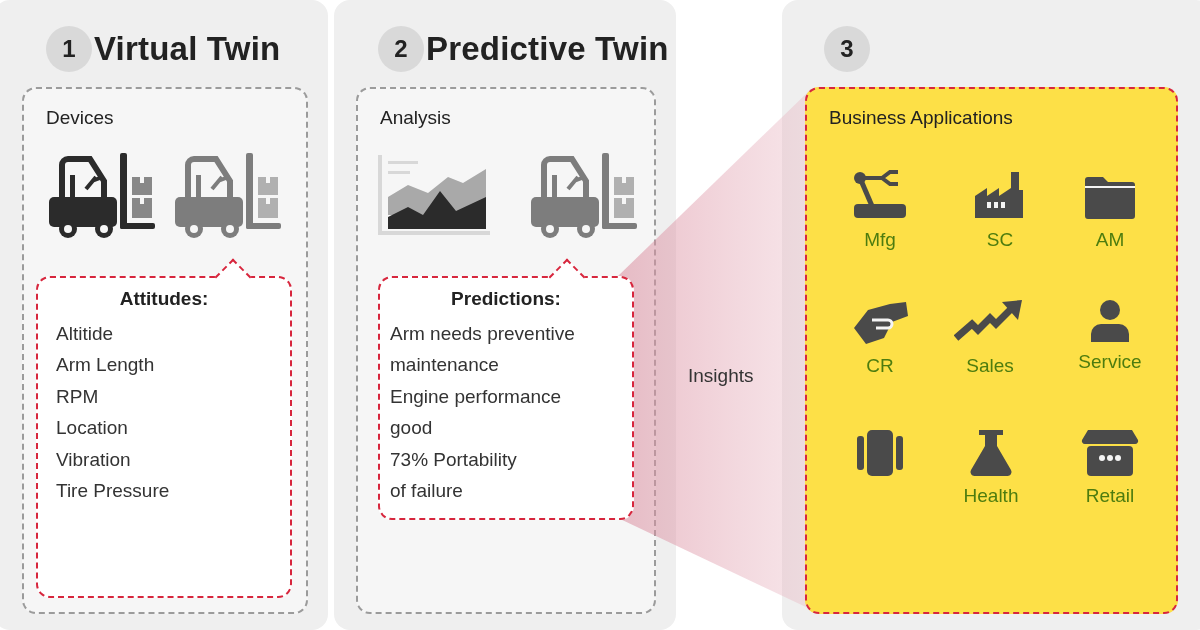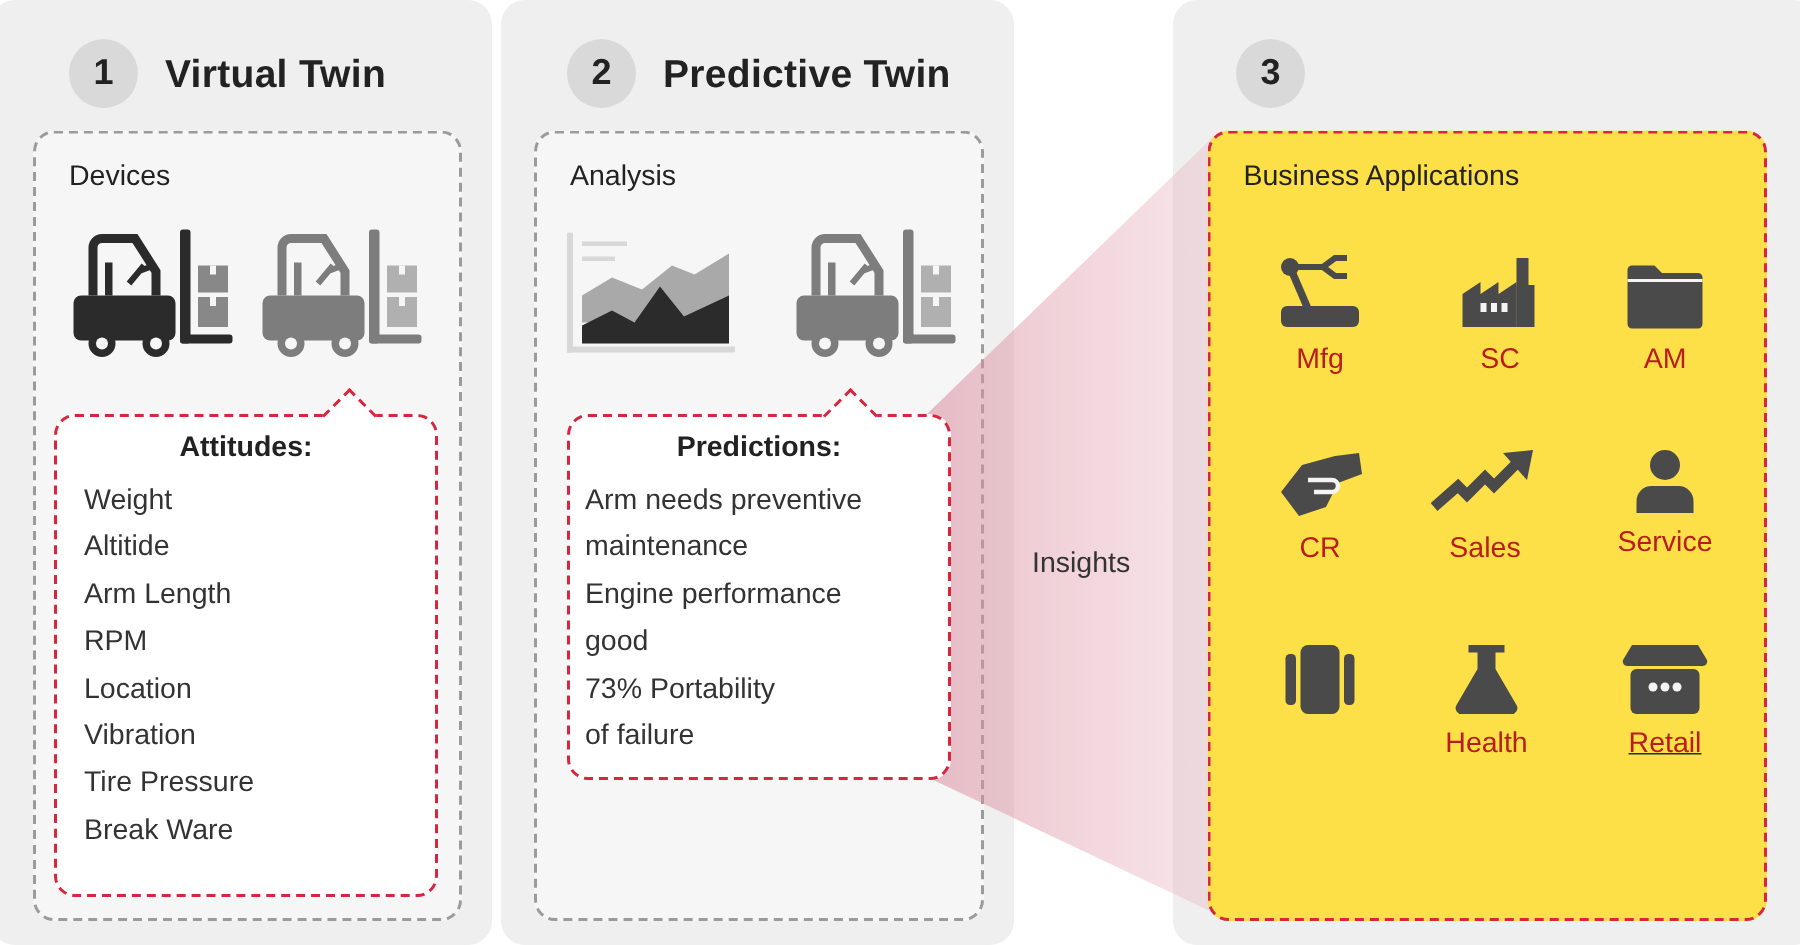--- a/index.html
+++ b/index.html
@@ -6,39 +6,39 @@
   html, body { width: 1200px; height: 630px; background: #ffffff; overflow: hidden; }
   body { font-family: "Liberation Sans", "DejaVu Sans", sans-serif; color: #2a2a2a; position: relative; }
 
   .panel { position: absolute; top: 0; height: 630px; background: #efefef; border-radius: 16px; }
   #p1 { left: -6px; width: 334px; }
   #p2 { left: 334px; width: 342px; }
   #p3 { left: 782px; width: 430px; }
 
   .step-head { position: absolute; top: 26px; display: flex; align-items: center; }
   .step-num { width: 46px; height: 46px; border-radius: 50%; background: #d9d9d9; display: flex; align-items: center; justify-content: center; font-weight: bold; font-size: 24px; color: #222; }
-  .step-title { font-weight: bold; font-size: 26px; color: #222; margin-left: 18px; letter-spacing: 0.2px; }
+  .step-title { font-weight: bold; font-size: 33px; color: #222; margin-left: 2px; letter-spacing: 0.2px; }
 
   .inner { position: absolute; border: 2px dashed #9b9b9b; border-radius: 14px; background: #f6f6f6; }
   .inner.red { border-color: #d7263d; background: #fde047; }
   .inner-label { position: absolute; font-size: 19px; color: #222; }
 
   .bubble { position: absolute; background: #ffffff; border: 2px dashed #d7263d; border-radius: 14px; z-index: 3; }
   .bubble-tip { position: absolute; width: 26px; height: 26px; background: #fff; border-left: 2px dashed #d7263d; border-top: 2px dashed #d7263d; transform: rotate(45deg); top: -14px; }
   .bubble-title { font-weight: bold; font-size: 19px; color: #222; margin-bottom: 8px; text-align: center; }
   .bubble-line { font-size: 19px; color: #333; line-height: 31.4px; }
 
   #band { position: absolute; left: 0; top: 0; width: 1200px; height: 630px; z-index: 2; pointer-events: none; }
 
   .insights { position: absolute; left: 688px; top: 365px; font-size: 19px; color: #333; z-index: 4; }
 
   .app-grid { position: absolute; left: 810px; top: 160px; width: 370px; }
   .app { position: absolute; width: 120px; text-align: center; }
   .app svg { display: block; margin: 0 auto; }
-  .app-label { font-size: 19px; color: #b91c1c; margin-top: 6px; line-height: 24px; }
+  .app-label { font-size: 19px; color: #4d7c0f; margin-top: 6px; line-height: 24px; }
 </style>
 </head>
 <body>
 
 <div class="panel" id="p1">
   <div class="step-head" style="left:52px;">
     <div class="step-num">1</div>
     <div class="step-title">Virtual Twin</div>
   </div>
   <div class="inner" style="left:28px; top:87px; width:286px; height:527px;">
@@ -76,28 +76,26 @@
         <circle cx="24" cy="78" r="4" fill="#f6f6f6"></circle>
       <circle cx="60" cy="78" r="9" fill="#7d7d7d"></circle>
         <circle cx="60" cy="78" r="4" fill="#f6f6f6"></circle>
     </svg>
   </div>
 </div>
 
 <div class="bubble" style="left:36px; top:276px; width:256px; height:322px; padding:10px 18px;">
   <div class="bubble-tip" style="left:182px;"></div>
   <div class="bubble-title" style="position:relative;">Attitudes:</div>
-  <div class="bubble-line">Weight</div>
   <div class="bubble-line">Altitide</div>
   <div class="bubble-line">Arm Length</div>
   <div class="bubble-line">RPM</div>
   <div class="bubble-line">Location</div>
   <div class="bubble-line">Vibration</div>
   <div class="bubble-line">Tire Pressure</div>
-  <div class="bubble-line">Break Ware</div>
 </div>
 
 <div class="panel" id="p2">
   <div class="step-head" style="left:44px;">
     <div class="step-num">2</div>
     <div class="step-title">Predictive Twin</div>
   </div>
   <div class="inner" style="left:22px; top:87px; width:300px; height:527px;">
     <div class="inner-label" style="left:22px; top:18px;text-align:right;">Analysis</div>
     <svg style="position:absolute; left:20px; top:66px;" width="112" height="82" viewBox="0 0 112 82">
@@ -218,21 +216,21 @@
       <rect x="41" y="8" width="7" height="34" rx="3" fill="#4a4a4a"></rect>
     </svg>
   </div>
   <div class="app" style="left:121px; top:268px;text-align:center;">
     <svg width="44" height="50" viewBox="0 0 44 50">
       <rect x="10" y="2" width="24" height="5" fill="#4a4a4a"></rect>
       <path d="M16 6 H28 V18 L42 42 a4 4 0 0 1 -4 6 H6 a4 4 0 0 1 -4-6 L16 18 Z" fill="#4a4a4a"></path>
     </svg>
     <div class="app-label">Health</div>
   </div>
-  <div class="app" style="left:240px; top:268px;text-decoration:underline;">
+  <div class="app" style="left:240px; top:268px;">
     <svg width="60" height="50" viewBox="0 0 60 50">
       <path d="M8 2 H52 L58 12 a3 3 0 0 1 -3 4 H5 a3 3 0 0 1 -3-4 Z" fill="#4a4a4a"></path>
       <rect x="7" y="18" width="46" height="30" rx="4" fill="#4a4a4a"></rect>
       <circle cx="22" cy="30" r="3" fill="#f4f4f4"></circle>
       <circle cx="30" cy="30" r="3" fill="#f4f4f4"></circle>
       <circle cx="38" cy="30" r="3" fill="#f4f4f4"></circle>
     </svg>
     <div class="app-label">Retail</div>
   </div>
 </div>

